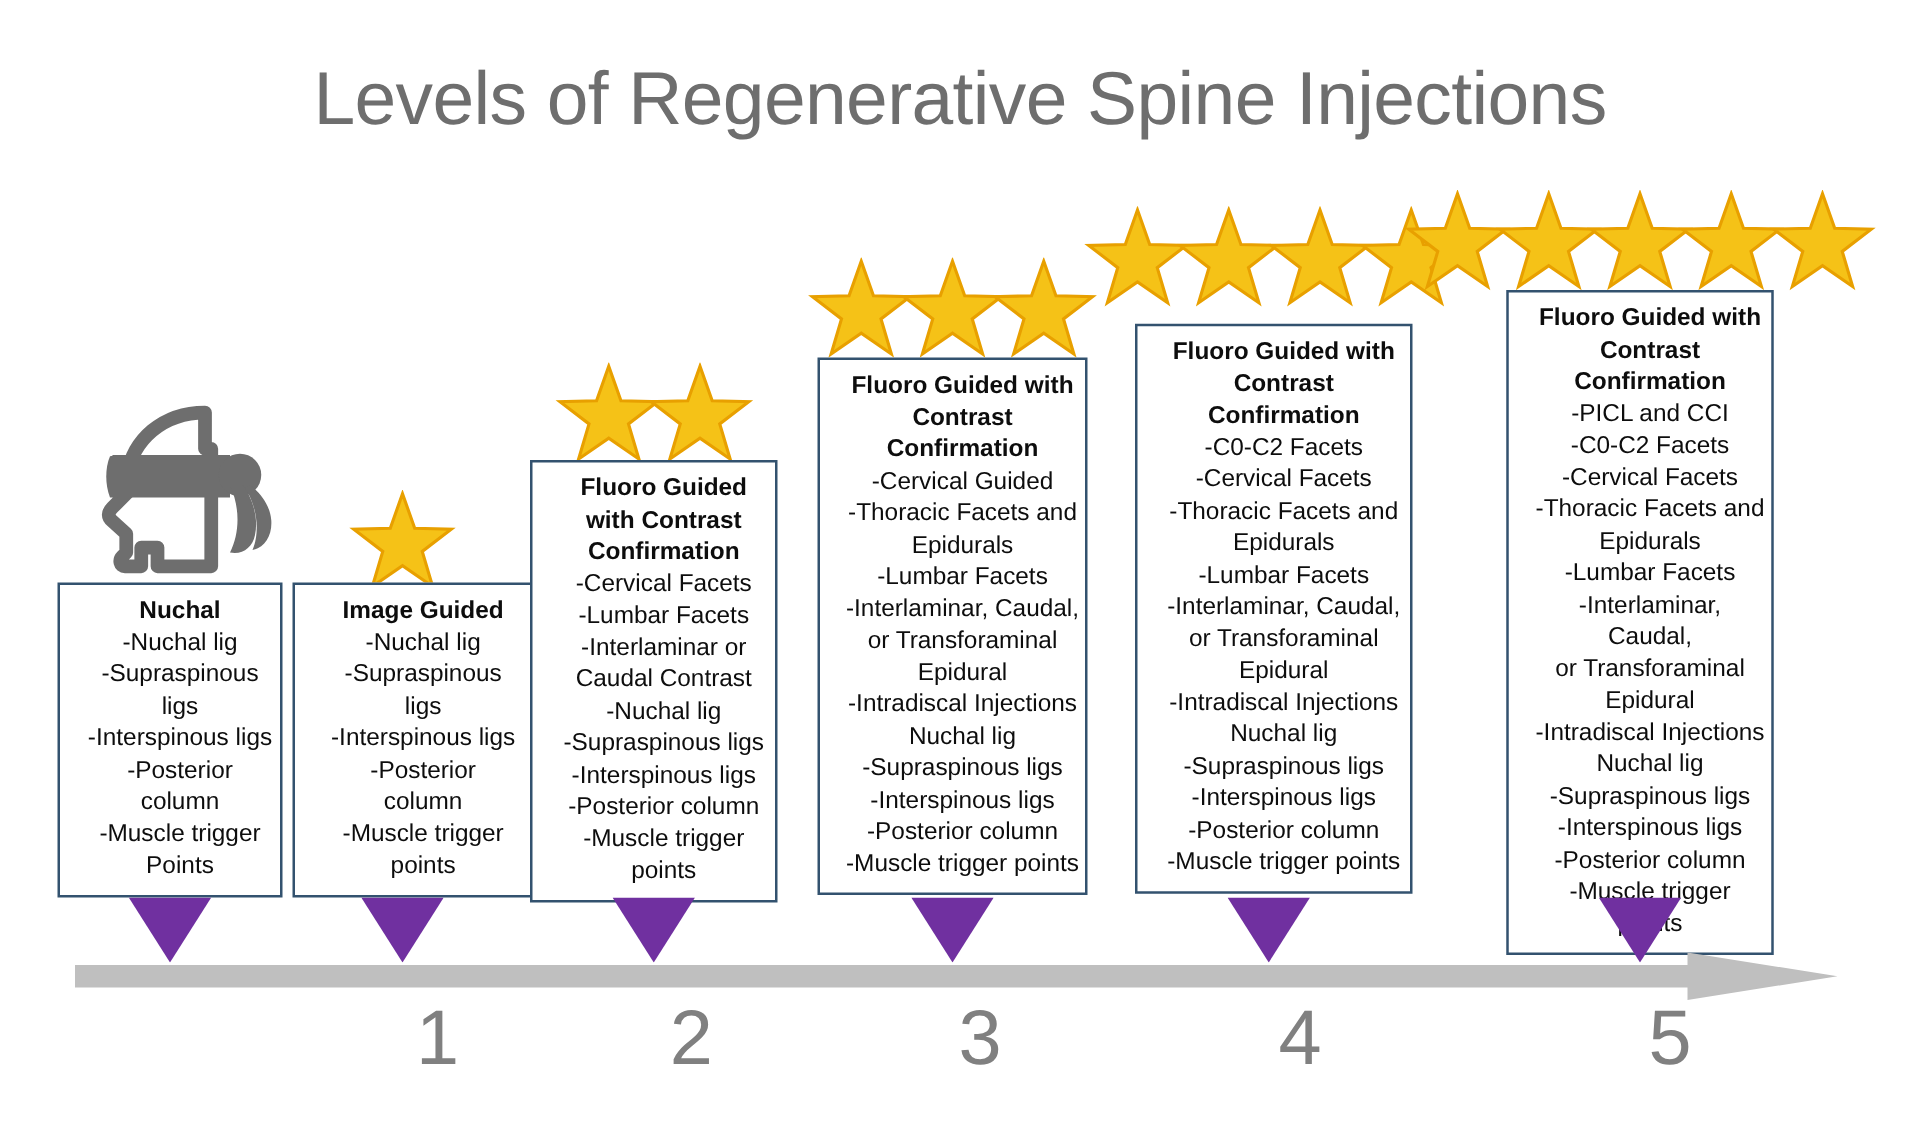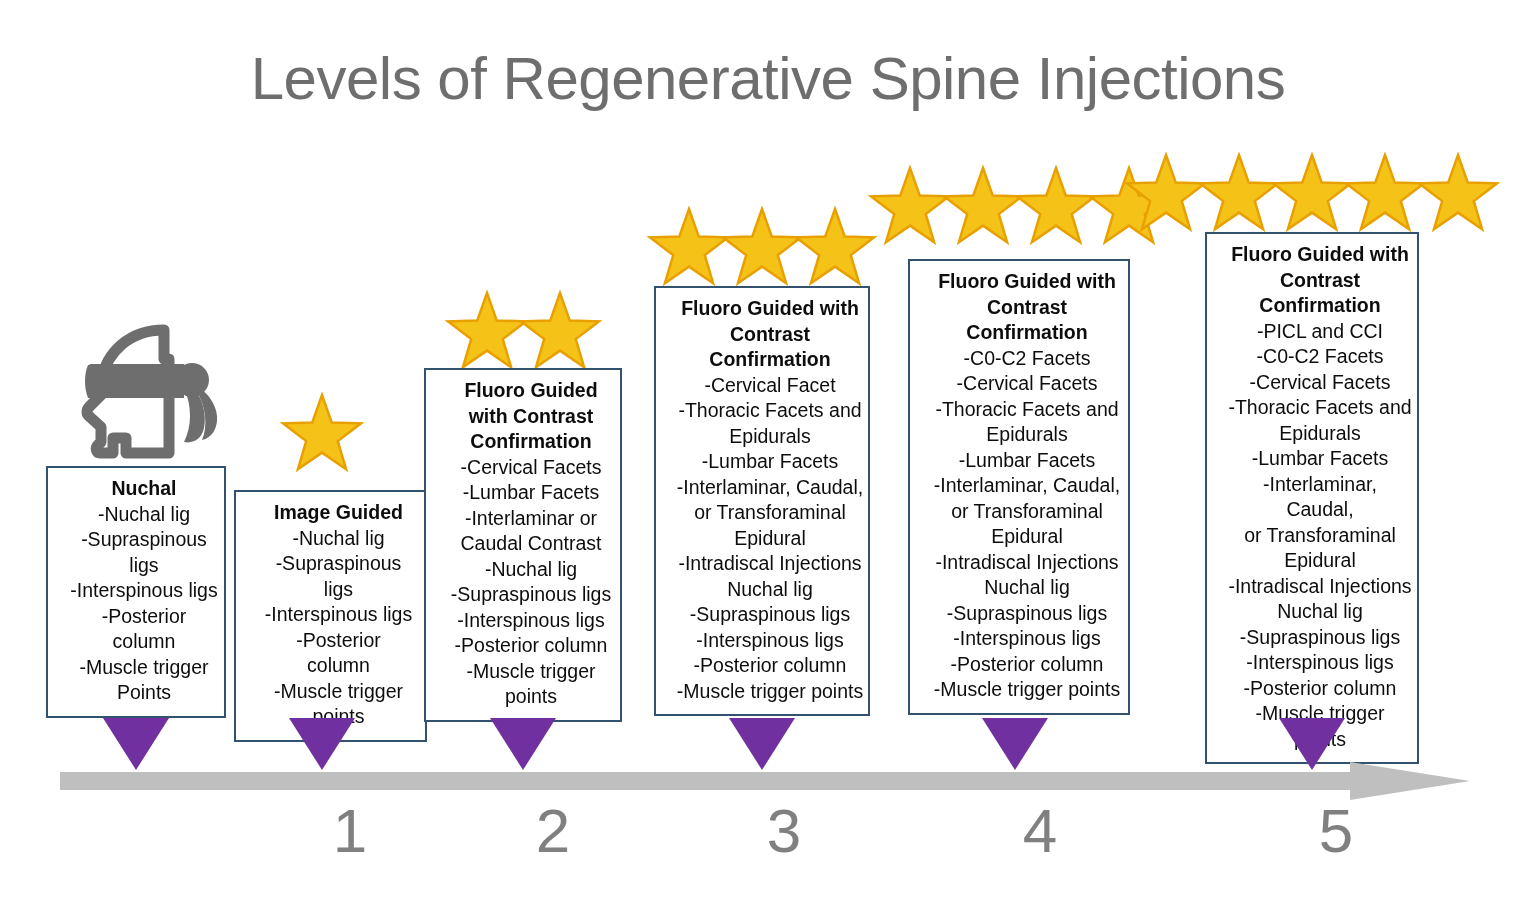--- a/index.html
+++ b/index.html
@@ -139,21 +139,21 @@
       <div class="marker" style="left: 103px; top: 718px;"><svg width="66" height="52" viewBox="0 0 66 52">
           <polygon points="0,0 66,0 33,52" fill="#7030a0"></polygon>
         </svg></div>
       <div class="stars" style="left: 279px; top: 392px; width: 86px; height: 88px;">
         <div style="position: absolute; left: 0px; top: 0px;">
           <svg class="star" width="86" height="88" viewBox="0 0 86 88">
             <polygon points="43.00,3.00 52.76,30.57 81.99,31.33 58.79,49.13 67.10,77.17 43.00,60.60 18.90,77.17 27.21,49.13 4.01,31.33 33.24,30.57" fill="#f5c217" stroke="#e8a000" stroke-width="2.5" stroke-linejoin="miter"></polygon>
           </svg>
         </div>
       </div>
-      <div class="box" style="left: 234px; top: 490px; width: 193px;">
+      <div class="box" style="left: 234px; top: 466px; width: 193px;">
         <span class="box-title">Image Guided</span>
         <span class="box-line">-Nuchal lig</span>
         <span class="box-line">-Supraspinous</span>
         <span class="box-line">ligs</span>
         <span class="box-line">-Interspinous ligs</span>
         <span class="box-line">-Posterior</span>
         <span class="box-line">column</span>
         <span class="box-line">-Muscle trigger</span>
         <span class="box-line">points</span>
       </div>
@@ -202,21 +202,21 @@
           </svg>
         </div>
         <div style="position: absolute; left: 146px; top: 0px;">
           <svg class="star" width="86" height="88" viewBox="0 0 86 88">
             <polygon points="43.00,3.00 52.76,30.57 81.99,31.33 58.79,49.13 67.10,77.17 43.00,60.60 18.90,77.17 27.21,49.13 4.01,31.33 33.24,30.57" fill="#f5c217" stroke="#e8a000" stroke-width="2.5" stroke-linejoin="miter"></polygon>
           </svg>
         </div>
       </div>
       <div class="box" style="left: 654px; top: 286px; width: 216px;">
         <span class="box-title">Fluoro Guided with Contrast Confirmation</span>
-        <span class="box-line">-Cervical Facet</span>
+        <span class="box-line">-Cervical Guided</span>
         <span class="box-line">-Thoracic Facets and</span>
         <span class="box-line">Epidurals</span>
         <span class="box-line">-Lumbar Facets</span>
         <span class="box-line">-Interlaminar, Caudal,</span>
         <span class="box-line">or Transforaminal</span>
         <span class="box-line">Epidural</span>
         <span class="box-line">-Intradiscal Injections</span>
         <span class="box-line">Nuchal lig</span>
         <span class="box-line">-Supraspinous ligs</span>
         <span class="box-line">-Interspinous ligs</span>

